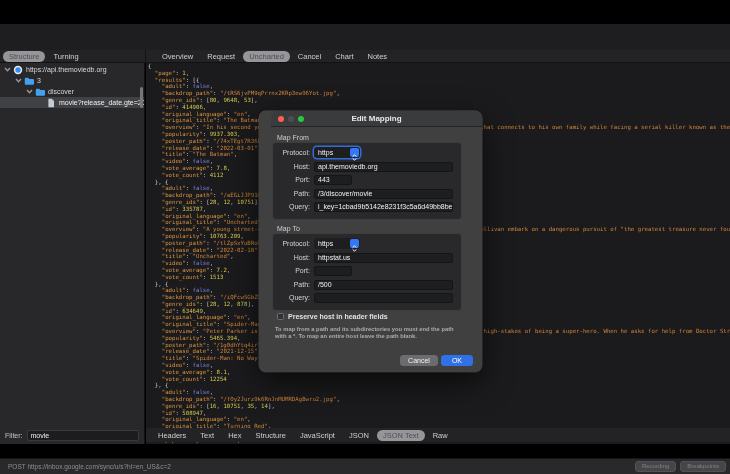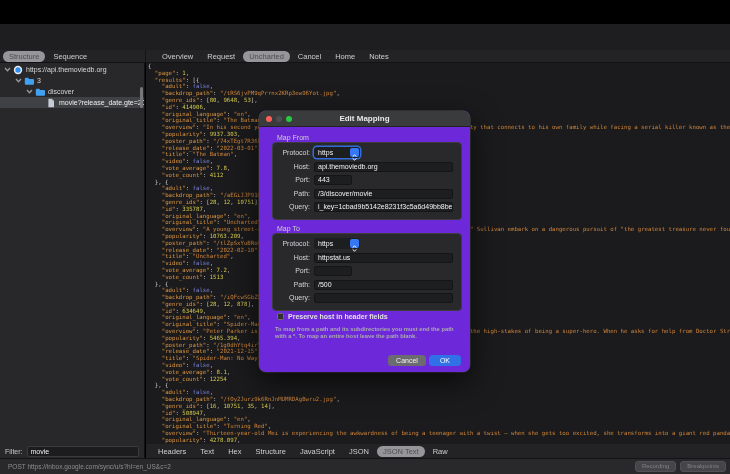--- a/index.html
+++ b/index.html
@@ -25,32 +25,32 @@
   .tree-row.selected{background:#404144;color:#f0f0f2;}
   .tree-chevron{width:9px;height:9px;flex:0 0 9px;margin-right:1px;}
   .tree-ico{width:10px;height:10px;flex:0 0 10px;margin-right:3px;}
   .side-thumb{left:140px;top:87px;width:3px;height:21px;background:#77777a;border-radius:2px;}
   
   .json-pane{left:146px;top:63px;width:584px;height:381px;background:#1b1b1d;overflow:hidden;
     font-family:"DejaVu Sans Mono",monospace;font-size:5.7px;line-height:6.8px;white-space:pre;color:#c9c9cb;padding-left:2px;}
   .jl{height:6.8px;}
   .jk{color:#dd9640;} .js{color:#d0853a;} .jn{color:#d5ca4e;} .jb{color:#7b82dd;} .jp{color:#c9c9cb;}
   
-  .bottombar{left:0;top:444px;width:703px;height:14px;}
+  .bottombar{left:0;top:428px;width:703px;height:14px;}
   .filter-area{position:absolute;left:0;top:0;width:145px;height:14px;background:#28282a;border-right:1px solid #111113;box-sizing:border-box;display:flex;align-items:center;}
   .filter-label{font-size:7px;color:#c4c4c6;padding-left:5px;}
   .filter-input{margin-left:4px;width:104px;height:9px;background:#1c1c1f;border:1px solid #3a3a3d;border-radius:2px;color:#eceff0;font-size:7px;padding:0 3px;font-family:"Liberation Sans",sans-serif;}
   .bottom-tabs{position:absolute;left:146px;top:0;width:584px;height:14px;background:#232325;display:flex;align-items:center;padding-left:6px;box-sizing:border-box;}
   .statusbar{left:0;top:458px;width:730px;height:16px;background:#29292b;border-top:1px solid #131315;box-sizing:border-box;display:flex;align-items:center;}
   .status-text{font-size:6.5px;color:#8e8e91;padding-left:8px;white-space:nowrap;}
   .status-buttons{margin-left:auto;margin-right:4px;display:flex;gap:4px;}
   .status-btn{background:#46464a;border:1px solid #525256;color:#808084;font-size:6px;border-radius:3px;padding:1px 6px;line-height:7px;}
   
-  .dialog{left:259px;top:111px;width:211px;height:261px;background:#6d28d9;border-radius:7px;
-    box-shadow:0 10px 30px rgba(0,0,0,.65),0 0 0 0.5px #56565a;}
+  .dialog{left:259px;top:111px;width:211px;height:261px;background:#404040;border-radius:7px;
+    box-shadow:0 10px 30px rgba(0,0,0,.65),0 0 0 0.5px #56565a;padding-left:12px;}
   .dlg-titlebar{position:relative;height:15px;background:#3a3b3d;border-radius:7px 7px 0 0;border-bottom:1px solid #232325;display:flex;align-items:center;justify-content:center;}
   .traffic{position:absolute;left:7px;top:4.5px;display:flex;gap:4px;}
   .tl{width:6px;height:6px;border-radius:50%;}
   .tl.red{background:#ff5f57;} .tl.gray{background:#4e4e52;} .tl.green{background:#28c840;}
   .dlg-title{font-size:8px;font-weight:bold;color:#e8e8ea;}
   .section-label{position:absolute;left:18px;font-size:7px;color:#cfcfd2;}
   .groupbox{position:absolute;left:13px;width:190px;height:78px;background:#29292c;border:1px solid #3d3d40;border-radius:4px;box-sizing:border-box;}
   .field-row{position:absolute;left:0;width:100%;height:11px;display:flex;align-items:center;}
   .field-label{width:37px;text-align:right;font-size:7px;color:#d6d6d9;flex:0 0 37px;}
   .field-input{margin-left:4px;height:10px;background:#1d1e20;border:1px solid #151517;border-radius:2px;font-size:7px;color:#eff0f1;display:flex;align-items:center;padding:0 3px;box-sizing:border-box;overflow:hidden;white-space:nowrap;}
@@ -143,28 +143,28 @@
         <circle cx="6.5" cy="6.5" r="4.5" fill="none" stroke="#b9b9bc" stroke-width="1.3"></circle>
         <circle cx="6.5" cy="6.5" r="1.7" fill="#b9b9bc"></circle>
         <path d="M6.5 2 V4 M6.5 9 V11 M2 6.5 H4 M9 6.5 H11" stroke="#b9b9bc" stroke-width="1.1"></path>
       </svg>
   </span>
 </div>
 
 <div class="abs tabstrip">
   <div class="tabs" style="left:3px" id="left-tabs">
       <span class="tab selected">Structure</span>
-      <span class="tab">Sequence</span>
+      <span class="tab">Turning</span>
     </div>
   <div class="tabs" style="left:156px" id="viewer-tabs">
       <span class="tab">Overview</span>
       <span class="tab">Request</span>
       <span class="tab selected">Uncharted</span>
       <span class="tab">Cancel</span>
-      <span class="tab">Home</span>
+      <span class="tab">Chart</span>
       <span class="tab">Notes</span>
     </div>
 </div>
 <div class="abs strip-divider"></div>
 
 <div class="abs sidebar" id="sidebar-tree">
     <div class="tree-row" style="padding-left: 3px;">
       <span class="tree-chevron"><svg width="9" height="9" viewBox="0 0 9 9">
           <path d="M2 3 L4.5 5.8 L7 3" stroke="#9a9a9e" stroke-width="1.3" fill="none"></path>
         </svg></span>

